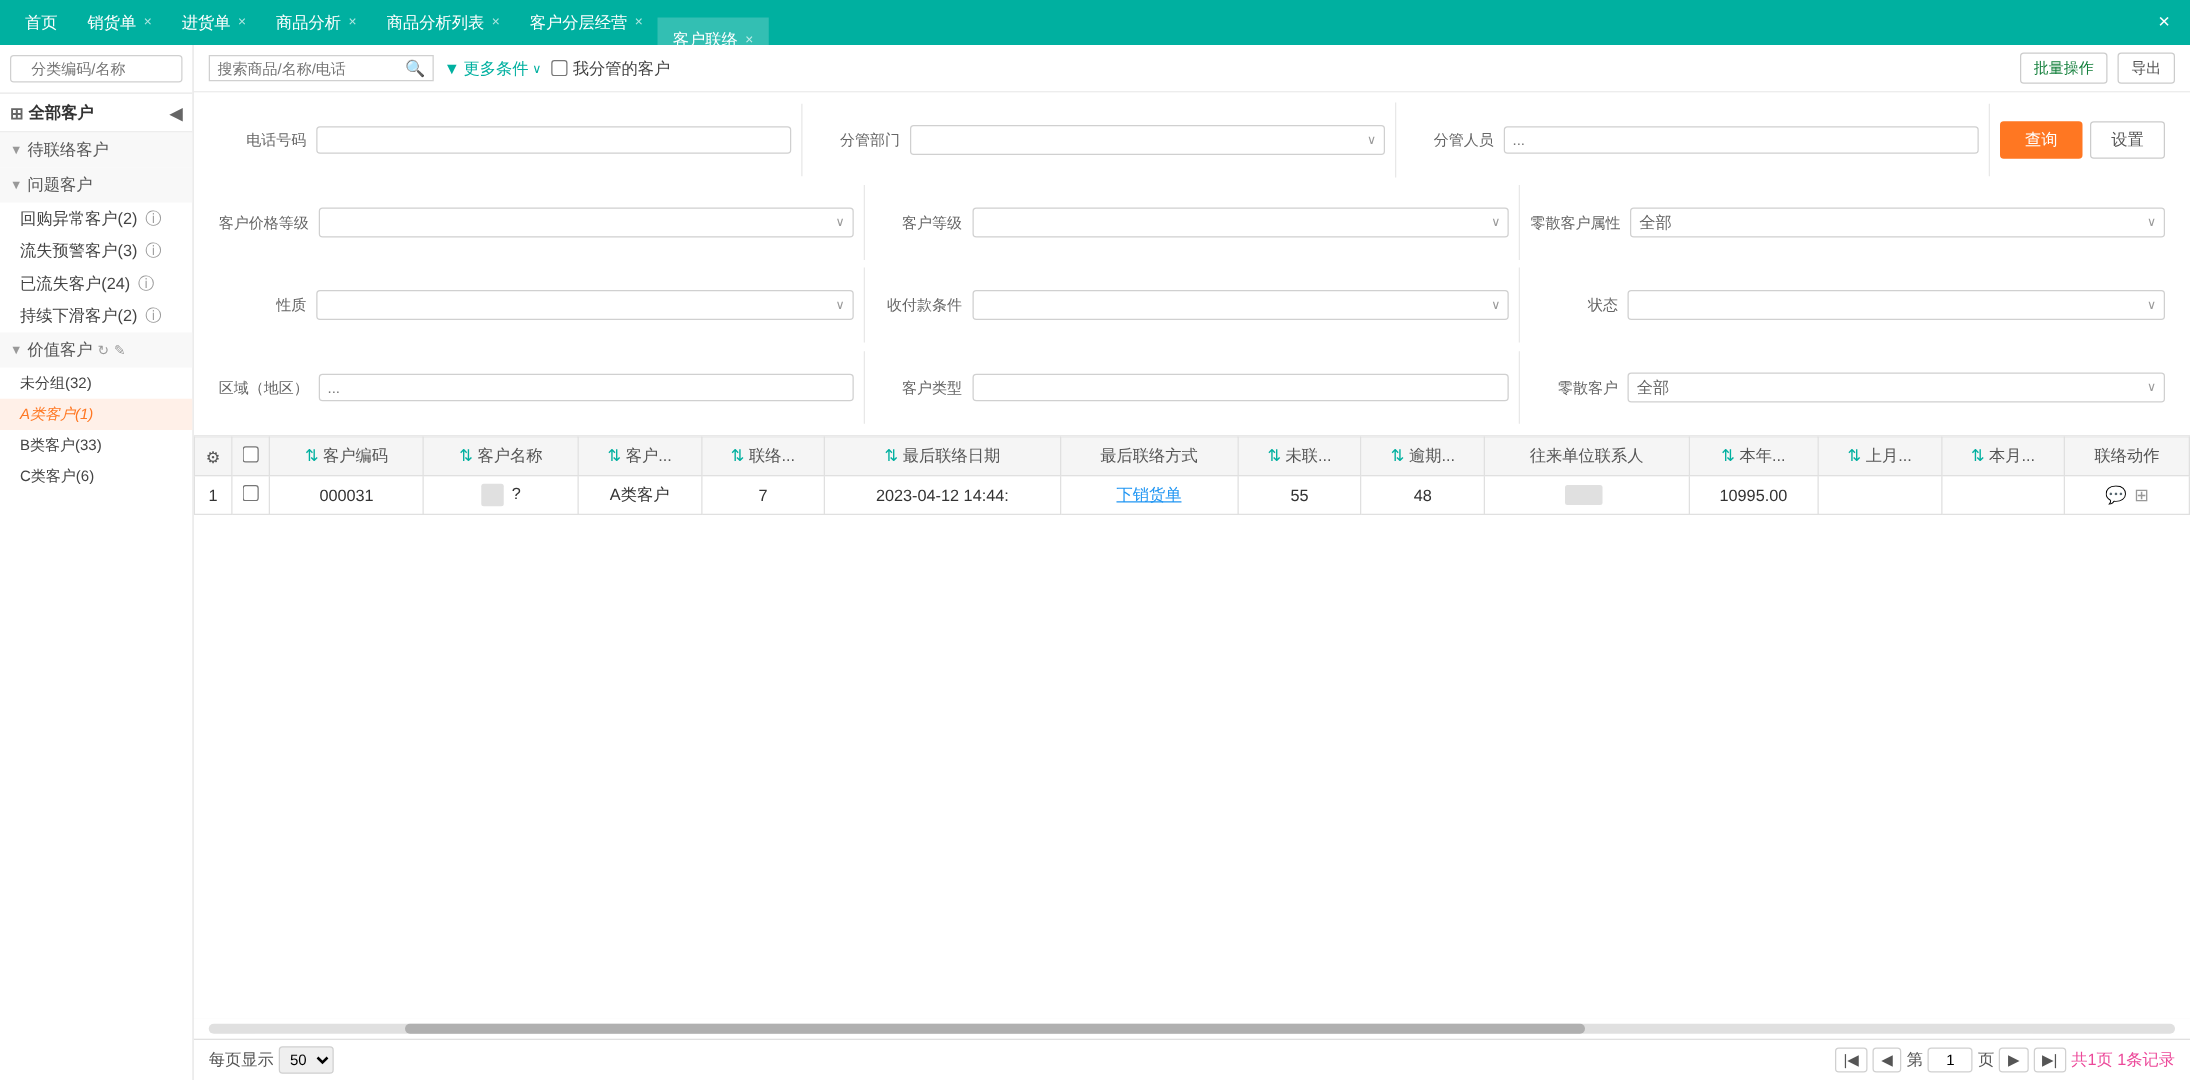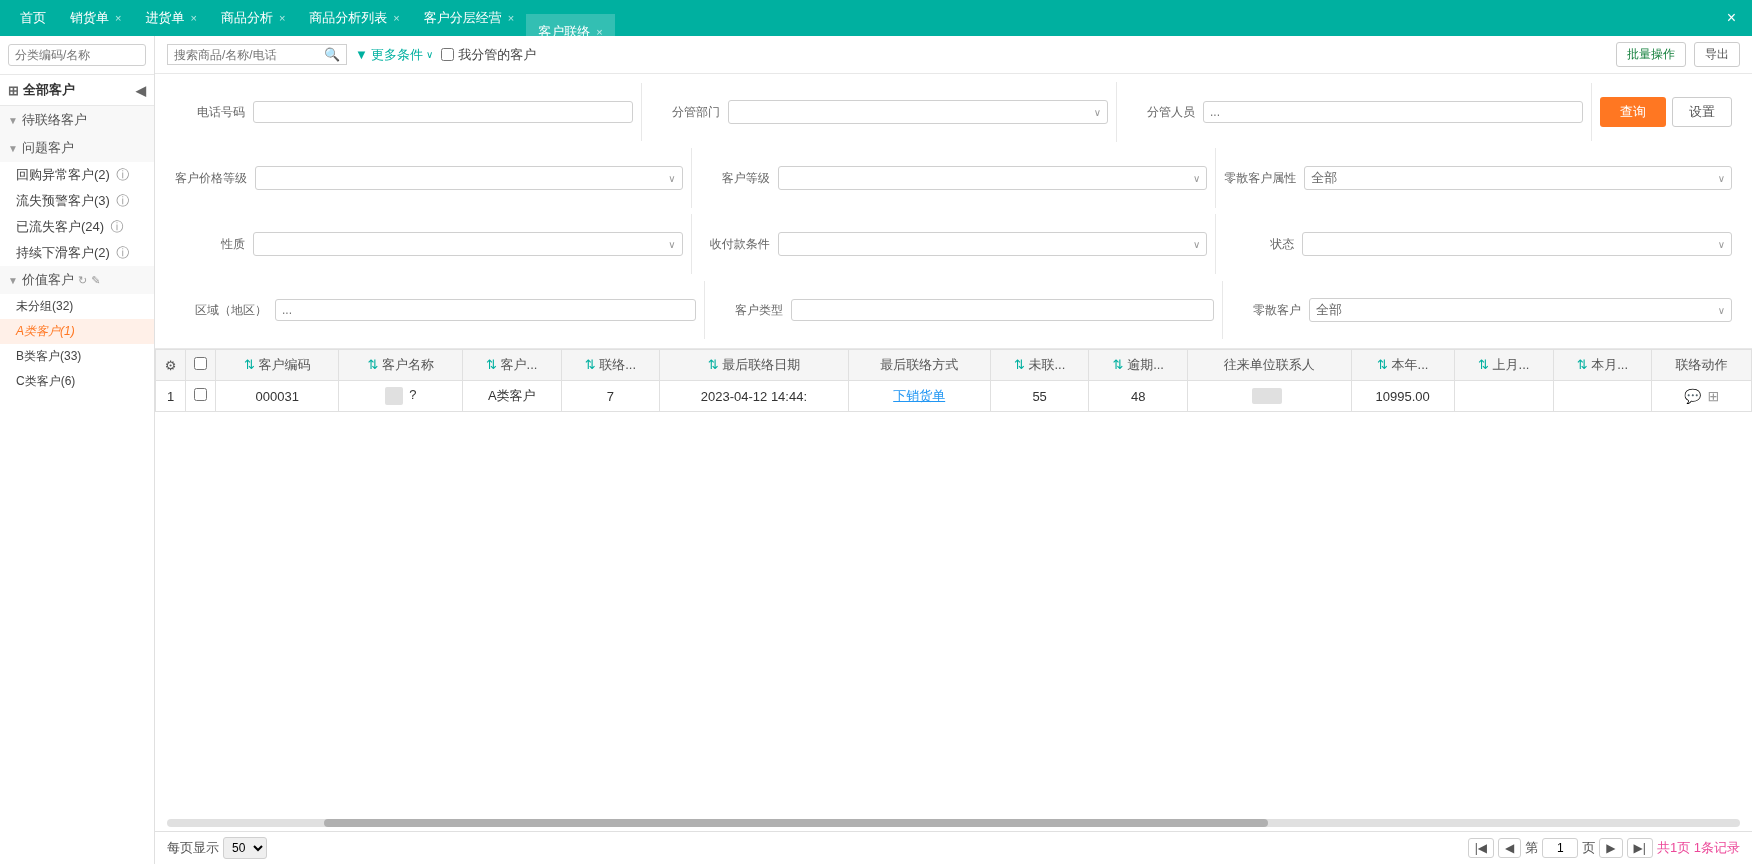--- a/index.html
+++ b/index.html
@@ -49,21 +49,21 @@
       flex-shrink: 0;
     }
     .sidebar-search {
       padding: 8px;
       border-bottom: 1px solid #e8e8e8;
     }
     .sidebar-search input {
       width: 100%;
       border: 1px solid #d0d0d0;
       border-radius: 3px;
-      padding: 3px 6px;
+      padding: 3px 16px;
       font-size: 12px;
       outline: none;
     }
     .sidebar-header {
       display: flex;
       align-items: center;
       padding: 6px 8px;
       font-weight: bold;
       color: #333;
       border-bottom: 1px solid #e8e8e8;
@@ -166,21 +166,21 @@
       padding: 8px 12px;
       border-bottom: 1px solid #e8e8e8;
       flex-shrink: 0;
     }
     .filter-row {
       display: flex;
       align-items: center;
       margin-bottom: 6px;
       gap: 0;
     }
-    .filter-row:last-child { margin-bottom: 0; margin-left: 20px; }
+    .filter-row:last-child { margin-bottom: 0; }
     .filter-cell {
       flex: 1;
       display: flex;
       align-items: center;
       padding: 18px 8px;
       border-right: 1px solid #e8e8e8;
     }
     .filter-cell:last-child { border-right: none; }
     .filter-label {
       color: #666;

